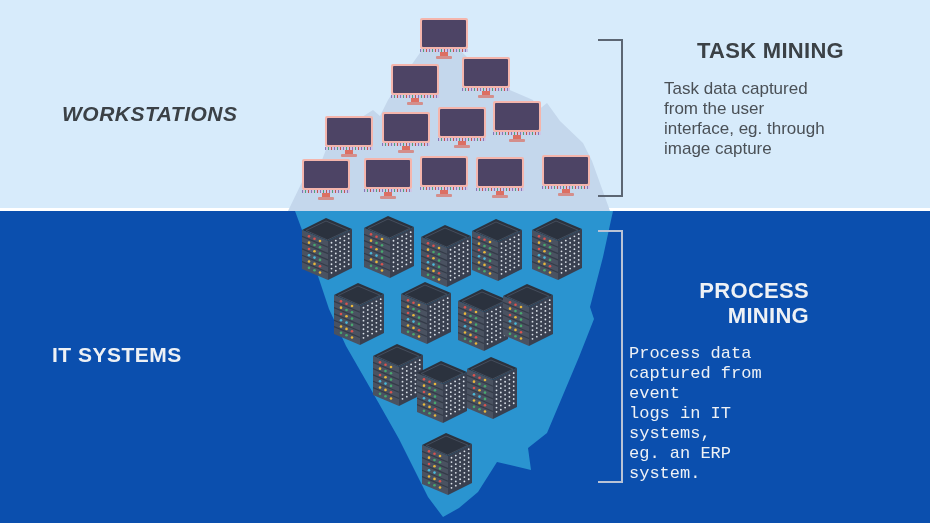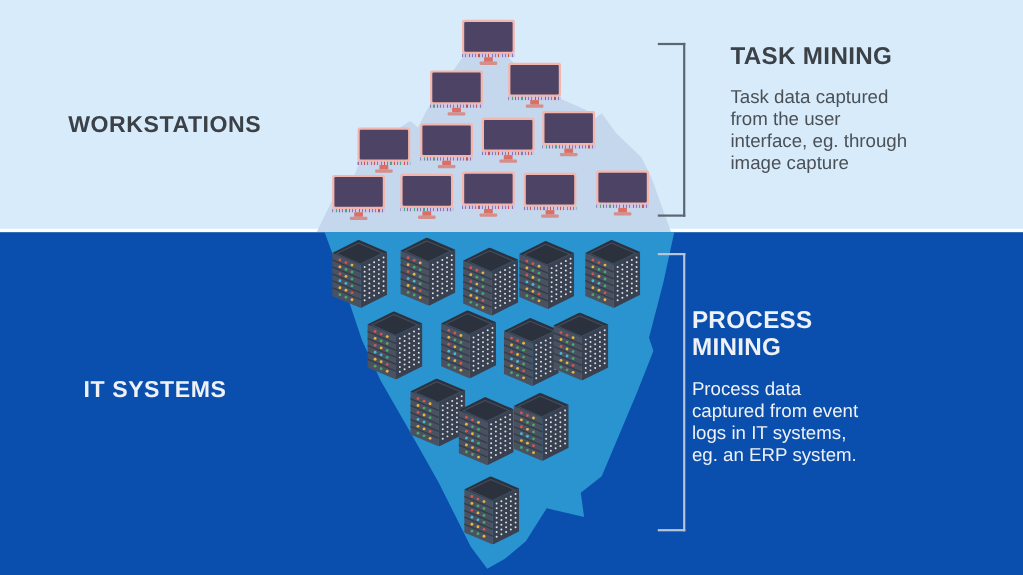--- a/index.html
+++ b/index.html
@@ -11,31 +11,31 @@
   .stage{position:absolute;inset:0;width:930px;height:523px;}
   .sky{position:absolute;left:0;top:0;width:930px;height:208px;background:var(--sky);}
   .sea{position:absolute;left:0;top:211px;width:930px;height:312px;background:var(--sea);}
   .waterline{position:absolute;left:0;top:208px;width:930px;height:3px;background:var(--waterline);}
   svg.berg{position:absolute;left:0;top:0;}
   .berg-above{fill:var(--iceberg-above);}
   .berg-below{fill:var(--iceberg-below);}
 
   
   .label{position:absolute;font-weight:bold;font-size:21px;letter-spacing:.5px;}
-  .label-workstations{left:62px;top:102px;color:var(--heading-dark);}
-  .label-itsystems{left:76px;top:343px;color:var(--text-light);}
+  .label-workstations{left:62px;top:102px;color:var(--heading-dark);font-style:italic;}
+  .label-itsystems{left:52px;top:343px;color:var(--text-light);}
   .callout{position:absolute;width:180px;}
-  .callout h2{margin:0 0 16px 0;font-size:22px;line-height:25px;letter-spacing:.3px;white-space:pre-line;}
+  .callout h2{margin:0 0 16px 0;font-size:22px;line-height:25px;letter-spacing:.3px;white-space:pre-line;text-align:right;}
   .callout p{margin:0;font-size:17px;line-height:20px;white-space:pre-line;}
   .callout-top{left:664px;top:38px;}
   .callout-top h2{color:var(--heading-dark);}
   .callout-top p{color:var(--text-dark);}
   .callout-bottom{left:629px;top:278px;}
   .callout-bottom h2{color:var(--text-light);}
-  .callout-bottom p{color:var(--text-light);}
+  .callout-bottom p{color:var(--text-light);font-family:Liberation Mono, monospace;}
 
   
   .bracket{position:absolute;border-style:solid;border-left:none;box-sizing:border-box;}
   .bracket-top{left:598px;top:39px;width:25px;height:158px;border-width:2px;border-color:var(--bracket-top);}
   .bracket-bottom{left:598px;top:230px;width:25px;height:253px;border-width:2px;border-color:var(--bracket-bottom);}
 
   
   .monitor{position:absolute;width:48px;height:41px;}
   .m-frame{height:31px;background:var(--monitor-frame);border-radius:2px;padding:2px;box-sizing:border-box;}
   .m-screen{width:100%;height:100%;background:var(--monitor-screen);border-radius:1px;}

